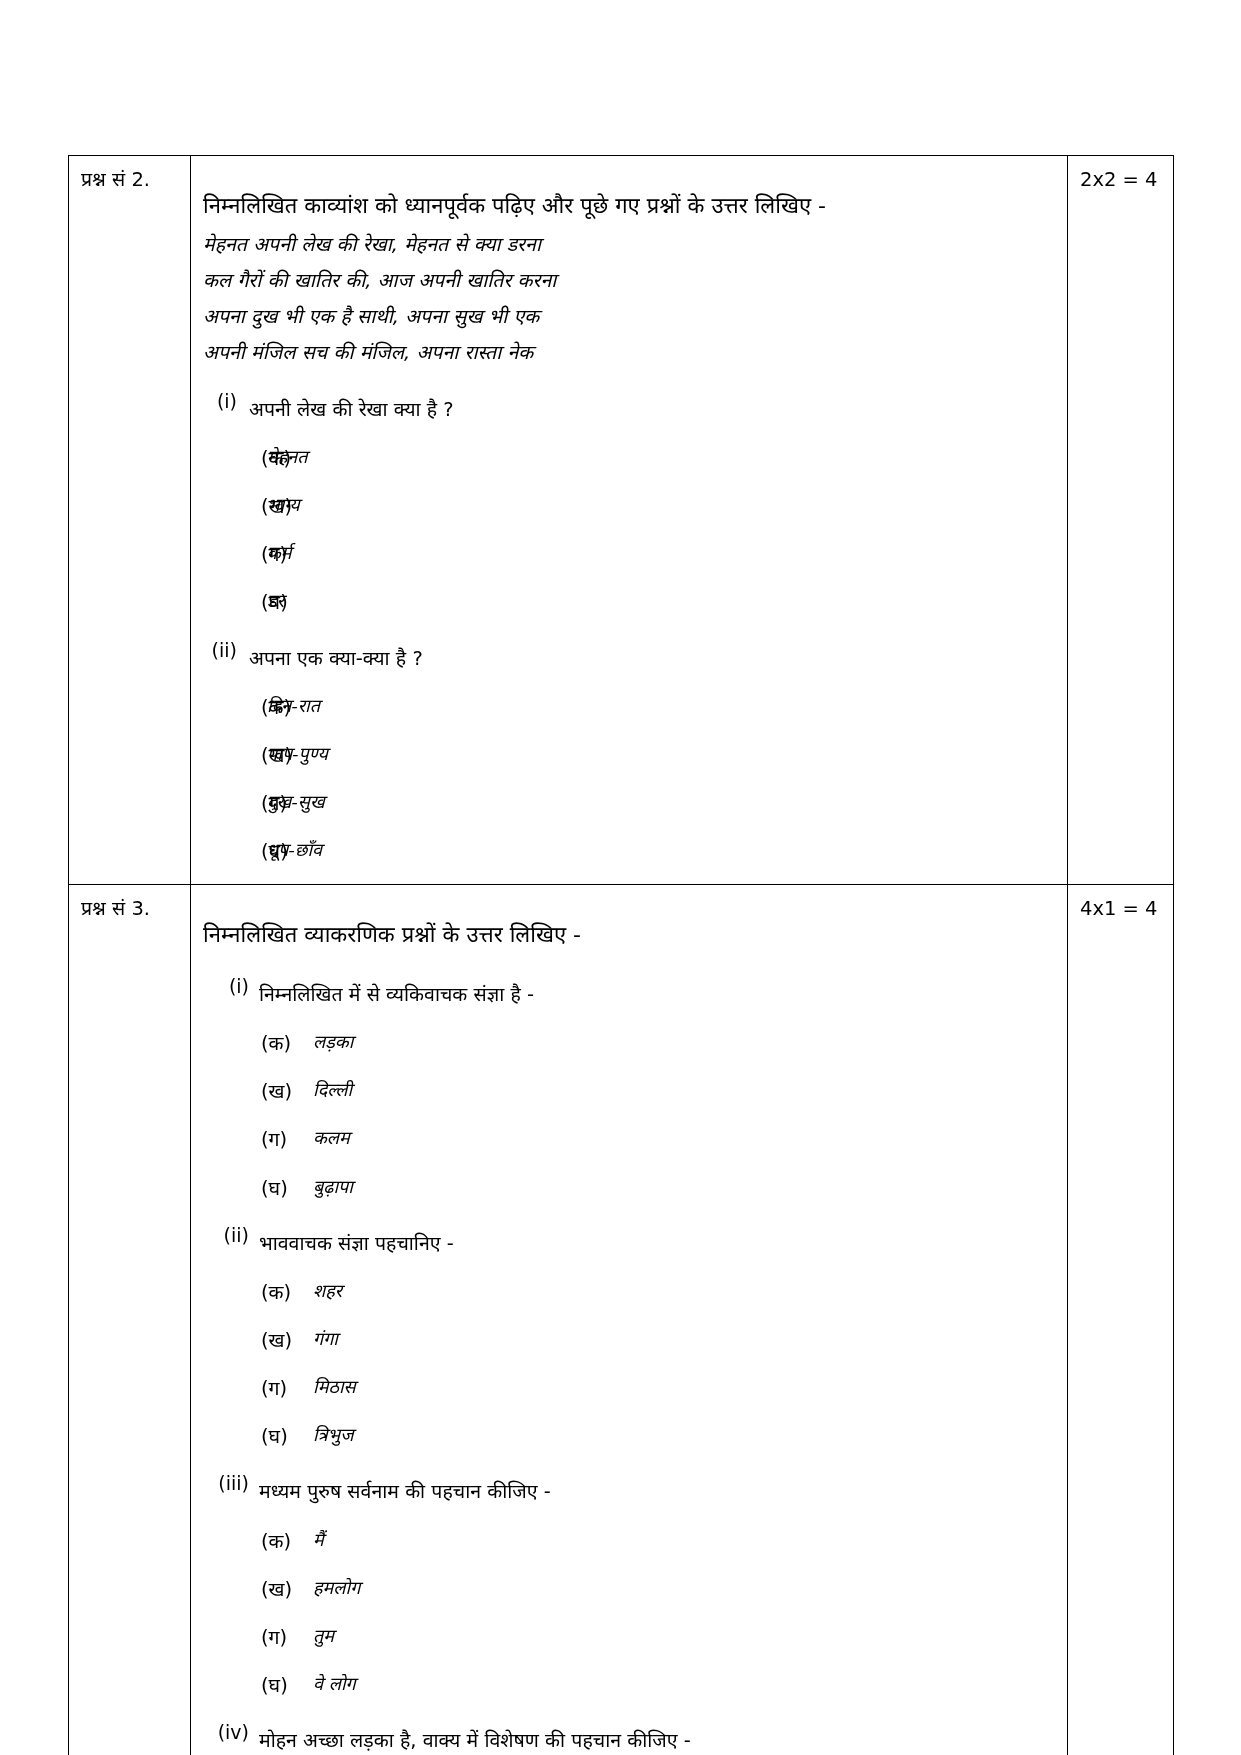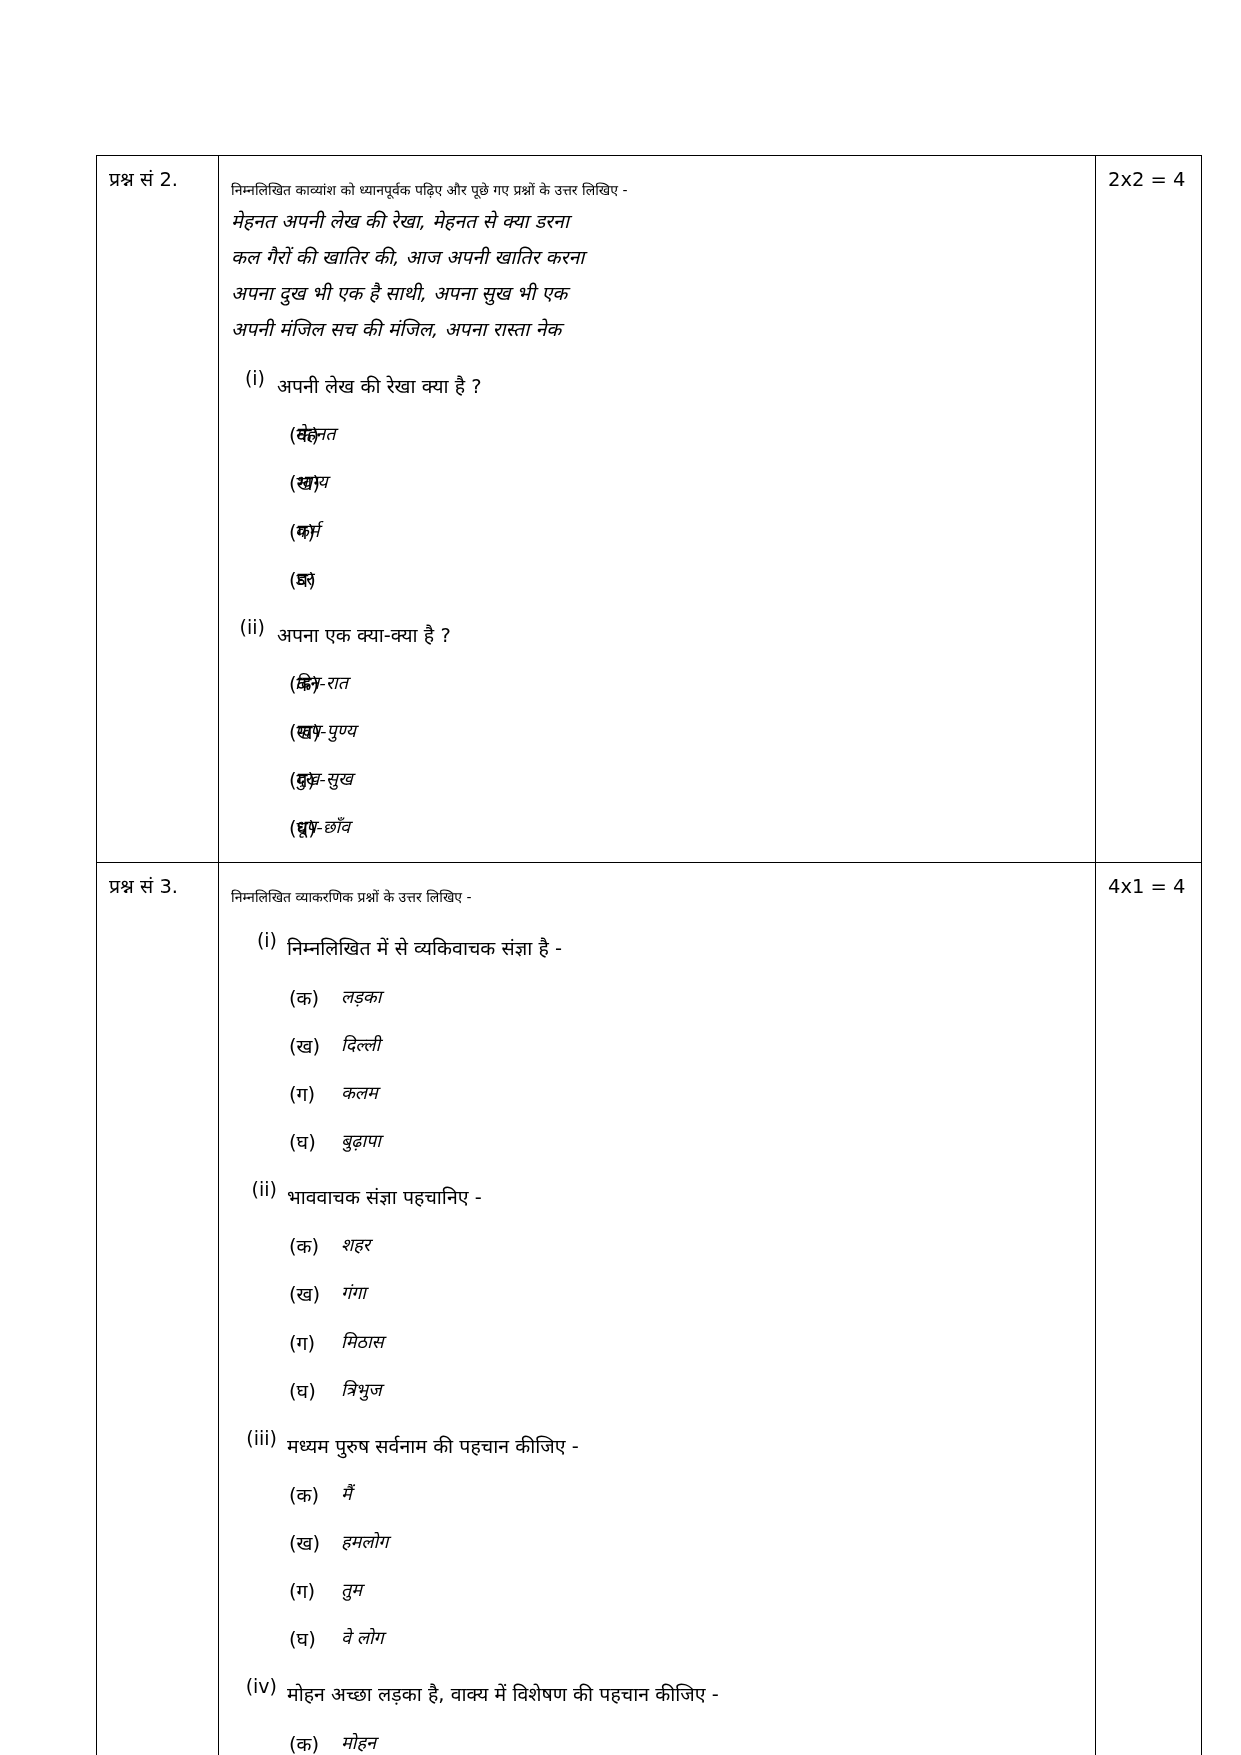--- a/index.html
+++ b/index.html
@@ -11,21 +11,21 @@
     width: 1241px;
     height: 1755px;
     font-family: "DejaVu Sans", "Liberation Sans", sans-serif;
     color: #000000;
   }
   .page {
     position: relative;
     width: 1241px;
     height: 1243px;
     box-sizing: border-box;
-    padding: 155px 68px 0 96px;
+    padding: 155px 68px 0 68px;
   }
   table.exam {
     border-collapse: collapse;
     width: 1105px;
     table-layout: fixed;
   }
   table.exam td {
     border: 1.5px solid #000000;
     vertical-align: top;
     padding: 14px 10px 16px 12px;
@@ -41,22 +41,22 @@
     white-space: nowrap;
     padding-left: 6px;
   }
   .marks {
     font-size: 19.5px;
     text-align: left;
     white-space: nowrap;
     padding-left: 10px;
   }
   .stem {
-    font-size: 14px;
-    margin: 8px 0 0 0;
+    font-size: 22px;
+    margin: 16px 0 0 0;
     line-height: 1.85;
   }
   .poem-line {
     font-size: 19.5px;
     line-height: 1.85;
     font-style: italic;
   }
   .qitem {
     display: flex;
     margin-top: 14px;

